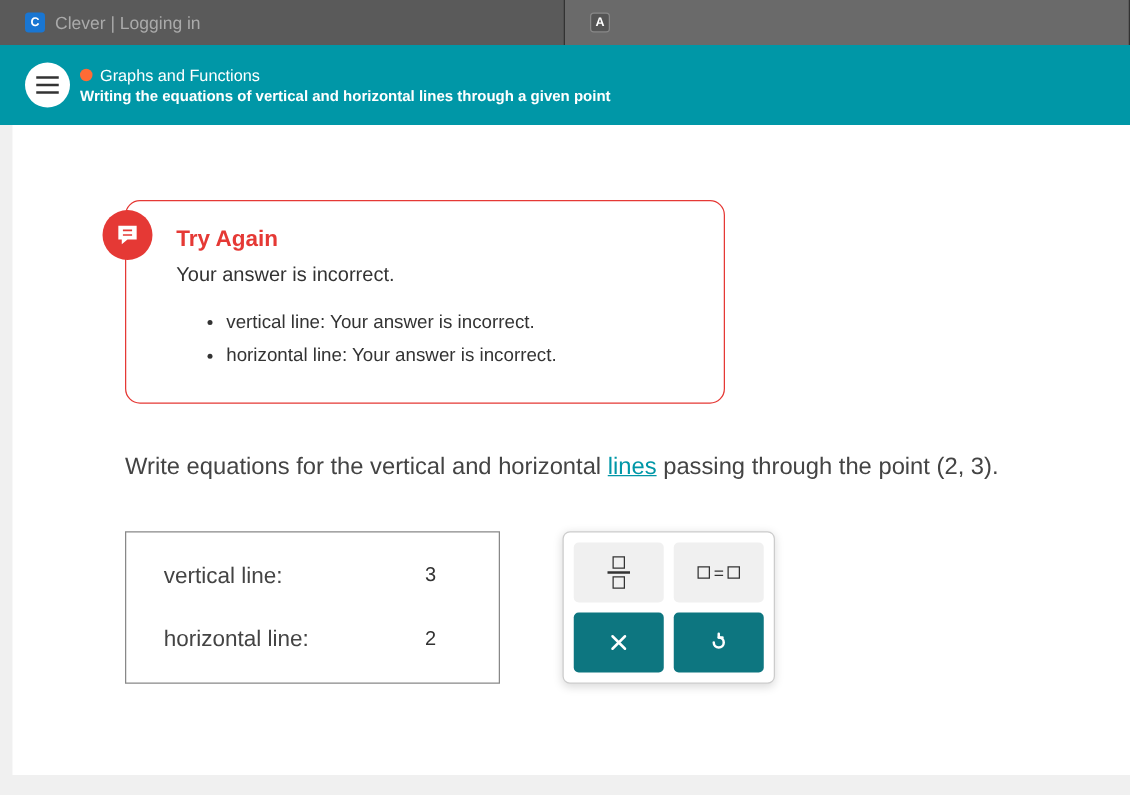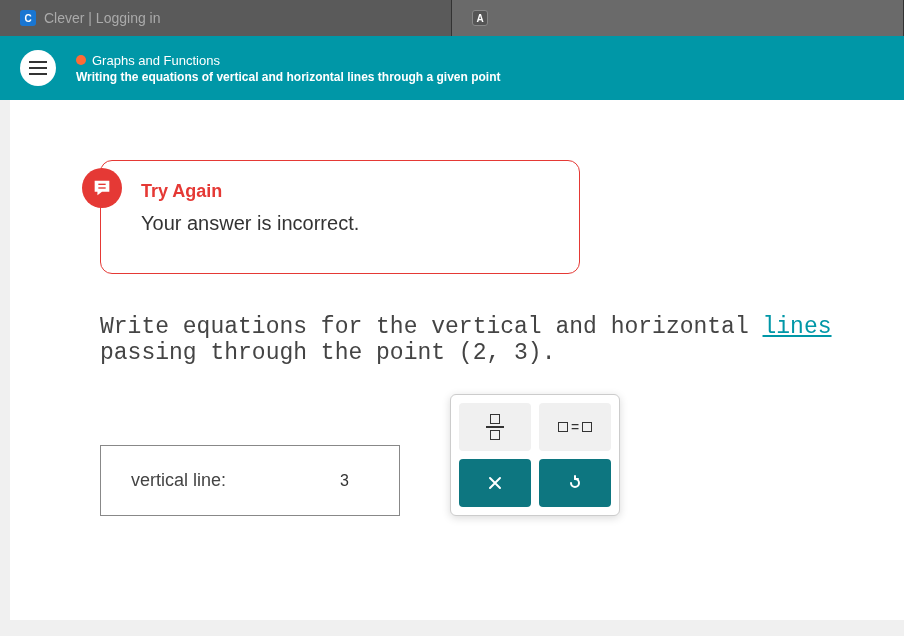--- a/index.html
+++ b/index.html
@@ -37,21 +37,21 @@
       font-weight: bold;
       font-size: 10px;
       margin-right: 8px;
     }
     .tab-icon.aleks { background: #555; border: 1px solid #888; }
     .header {
       background: #0097a7;
       padding: 14px 20px;
       display: flex;
       align-items: center;
-      gap: 20px;
+      gap: 8px;
     }
     .hamburger {
       width: 36px; height: 36px;
       background: white;
       border-radius: 50%;
       display: flex;
       flex-direction: column;
       align-items: center;
       justify-content: center;
       gap: 4px;
@@ -121,36 +121,35 @@
       padding: 20px 42px 24px 40px;
       width: 480px;
     }
     .feedback-title {
       color: #e53935;
       font-weight: bold;
       font-size: 18px;
       margin-bottom: 10px;
     }
     .feedback-sub {
-      font-size: 20px;
+      font-size: 16px;
       color: #333;
       margin-bottom: 14px;
     }
     .feedback-list {
       list-style: disc;
       padding-left: 40px;
       font-size: 15px;
       color: #333;
       line-height: 1.8;
     }
     .question {
-      font-size: 23px;
+      font-size: 19px;
       color: #444;
-      margin-bottom: 28px;
-      font-family: Liberation Mono, monospace;
+      margin-bottom: 40px;
     }
     .lines-link {
       color: #0097a7;
       text-decoration: underline;
       cursor: pointer;
     }
     .point { font-weight: normal; }
     .answer-row {
       display: flex;
       gap: 50px;
@@ -248,32 +247,40 @@
     <div class="feedback-icon">
       <svg width="22" height="22" viewBox="0 0 24 24">
           <path d="M4 4 H20 V16 H12 L7 20 V16 H4 Z" fill="white"></path>
           <line x1="8" y1="8" x2="16" y2="8" stroke="#e53935" stroke-width="1.5"></line>
           <line x1="8" y1="12" x2="16" y2="12" stroke="#e53935" stroke-width="1.5"></line>
         </svg>
     </div>
     <div class="feedback-box">
       <div class="feedback-title">Try Again</div>
       <div class="feedback-sub">Your answer is incorrect.</div>
+      <ul class="feedback-list">
+        <li>vertical line: Your answer is incorrect.</li>
+        <li>horizontal line: Your answer is incorrect.</li>
+      </ul>
     </div>
   </div>
 
   <div class="question">
     <span>Write equations for the vertical and horizontal </span><span class="lines-link">lines</span><span> passing through the point </span><span class="point">(2, 3).</span>
   </div>
 
   <div class="answer-row">
     <div class="answer-box">
       <div class="answer-line">
         <span>vertical line:</span>
         <span class="answer-val">3</span>
+      </div>
+      <div class="answer-line">
+        <span>horizontal line:</span>
+        <span class="answer-val">2</span>
       </div>
     </div>
 
     <div class="toolbox">
       <div class="tool-row">
         <button class="tool-btn">
           <span class="frac-icon">
             <span class="sq"></span>
               <span class="bar"></span>
               <span class="sq"></span>

